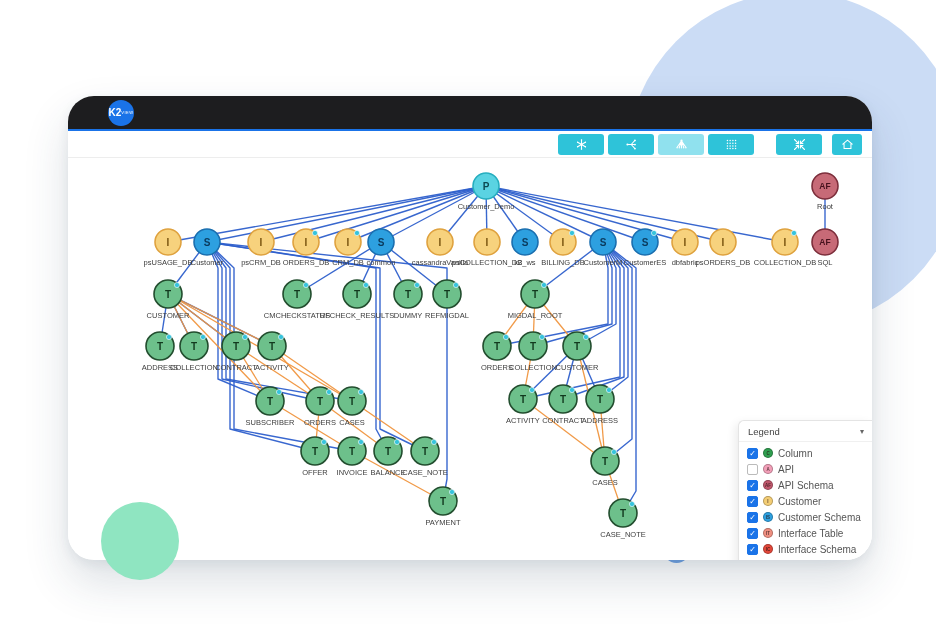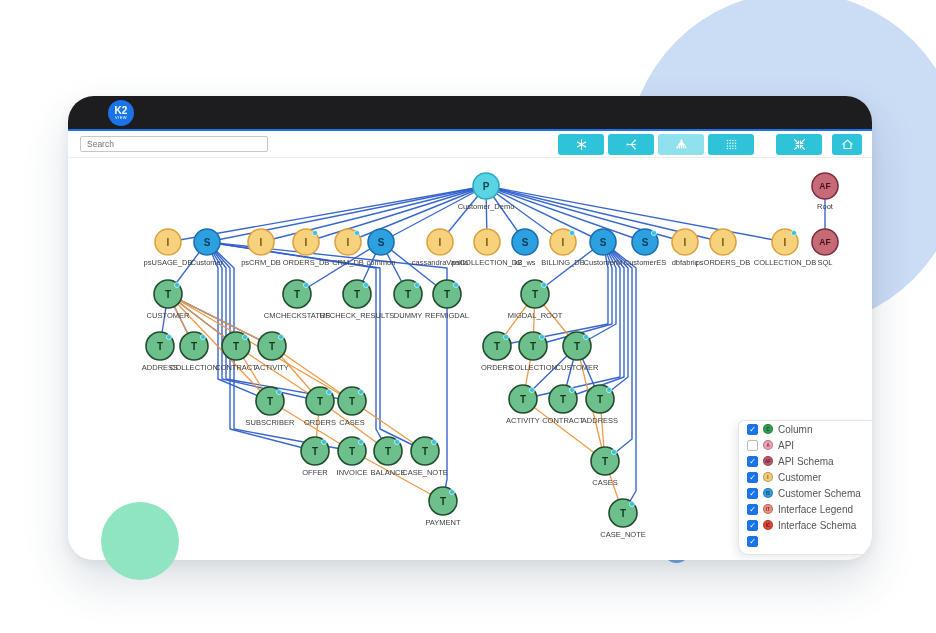--- a/index.html
+++ b/index.html
@@ -11,21 +11,21 @@
   #deco-blue-big   { left:627px; top:-8px;  width:336px; height:336px; background:#cbdcf5; z-index:0; }
   #deco-mint       { left:101px; top:502px; width:78px;  height:78px;  background:#8fe5c1; z-index:6; }
   #deco-blue-small { left:663px; top:536px; width:27px;  height:27px;  background:#72a4e6; z-index:0; }
 
   
   #app-window { position:absolute; left:68px; top:96px; width:804px; height:464px;
     background:#ffffff; border-radius:26px; box-shadow:0 22px 45px rgba(40,60,90,.16), 0 4px 12px rgba(40,60,90,.08);
     z-index:2; overflow:hidden; }
   #titlebar { height:33px; background:#1d1d1f; display:flex; align-items:center; }
   #logo { width:26px; height:26px; border-radius:50%; background:#1a73e8; margin-left:40px;
-    display:flex; flex-direction:column; align-items:center; justify-content:center; color:#fff; }
+    display:flex; flex-direction:row; align-items:center; justify-content:center; color:#fff; }
   #logo .l1 { font-size:10px; font-weight:bold; line-height:9px; }
   #logo .l2 { font-size:4px; letter-spacing:.5px; line-height:5px; }
   #accent-line { height:2px; background:#1a73e8; }
 
   #toolbar { height:27px; background:#fff; display:flex; align-items:center; padding:0 10px 0 12px; border-bottom:1px solid #ededed; }
   #search-input { width:188px; height:16px; font-size:8.5px; color:#333; border:1px solid #c8c8c8; border-radius:2px; padding:0 6px; outline:none; font-family:"Liberation Sans", sans-serif; }
   #toolbar-buttons { margin-left:auto; display:flex; align-items:center; gap:4px; }
   .tb-btn { width:46px; height:21px; background:#2ec3d9; border:none; border-radius:3px; display:flex; align-items:center; justify-content:center; cursor:pointer; padding:0; }
   .tb-btn.selected { background:#90e1ee; }
   .tb-btn.gap { margin-left:18px; }
@@ -66,21 +66,20 @@
   <div id="app-window">
     <div id="titlebar">
       <div id="logo">
         <span class="l1">K2</span>
         <span class="l2">VIEW</span>
       </div>
     </div>
     <div id="accent-line"></div>
 
     <div id="toolbar">
-      <input id="search-input" type="text" placeholder="Search" style="">
       <div id="toolbar-buttons">
           <button class="tb-btn">
             <svg viewBox="0 0 24 24">
               <circle class="dot" cx="12" cy="12" r="1.8"></circle>
               <path d="M12 12V4.8M12 12v7.2M12 12l6.2-3.6M12 12l-6.2-3.6M12 12l6.2 3.6M12 12l-6.2 3.6"></path>
               <circle class="dot" cx="12" cy="4.8" r="1.2"></circle>
               <circle class="dot" cx="12" cy="19.2" r="1.2"></circle>
               <circle class="dot" cx="18.2" cy="8.4" r="1.2"></circle>
               <circle class="dot" cx="5.8" cy="8.4" r="1.2"></circle>
               <circle class="dot" cx="18.2" cy="15.6" r="1.2"></circle>
@@ -456,20 +455,24 @@
           </g>
           <g>
             <circle cx="555" cy="355" r="14" fill="#6dc08b" stroke="#224d2e" stroke-width="1.6"></circle>
             <text x="555" y="358.5" text-anchor="middle" class="node-letter" font-size="10" fill="#12391e">T</text>
             <circle cx="564" cy="346" r="2.6" fill="#35c3dc" stroke="#fff" stroke-width="0.6"></circle>
             <text x="555" y="379" text-anchor="middle" class="node-label">CASE_NOTE</text>
           </g>
         </svg>
 
       <div id="legend">
+        <div id="legend-header">
+          <span>Legend</span>
+          <span id="legend-collapse">▾</span>
+        </div>
         <div id="legend-items">
             <div class="legend-row">
               <span class="lg-check on">✓</span>
               <span class="lg-node" style="background: rgb(47, 158, 79);">C</span>
               <span class="lg-label">Column</span>
             </div>
             <div class="legend-row">
               <span class="lg-check off">✓</span>
               <span class="lg-node" style="background: rgb(242, 159, 184);">A</span>
               <span class="lg-label">API</span>
@@ -485,21 +488,21 @@
               <span class="lg-label">Customer</span>
             </div>
             <div class="legend-row">
               <span class="lg-check on">✓</span>
               <span class="lg-node" style="background: rgb(45, 160, 224);">IS</span>
               <span class="lg-label">Customer Schema</span>
             </div>
             <div class="legend-row">
               <span class="lg-check on">✓</span>
               <span class="lg-node" style="background: rgb(239, 143, 128);">IT</span>
-              <span class="lg-label">Interface Legend</span>
+              <span class="lg-label">Interface Table</span>
             </div>
             <div class="legend-row">
               <span class="lg-check on">✓</span>
               <span class="lg-node" style="background: rgb(226, 71, 58);">IC</span>
               <span class="lg-label">Interface Schema</span>
             </div>
             <div class="legend-row">
               <span class="lg-check on">✓</span>
             </div>
           </div>

